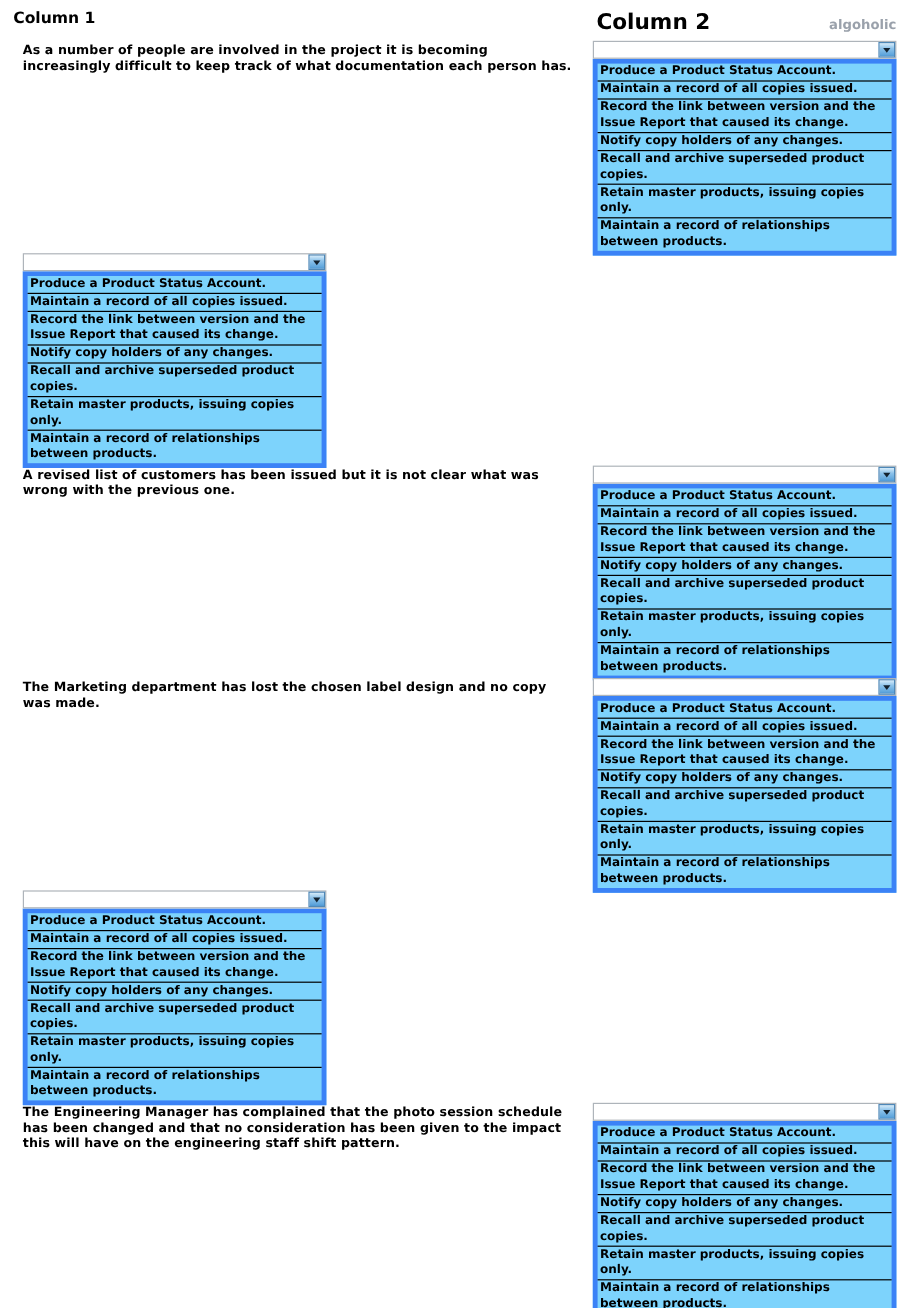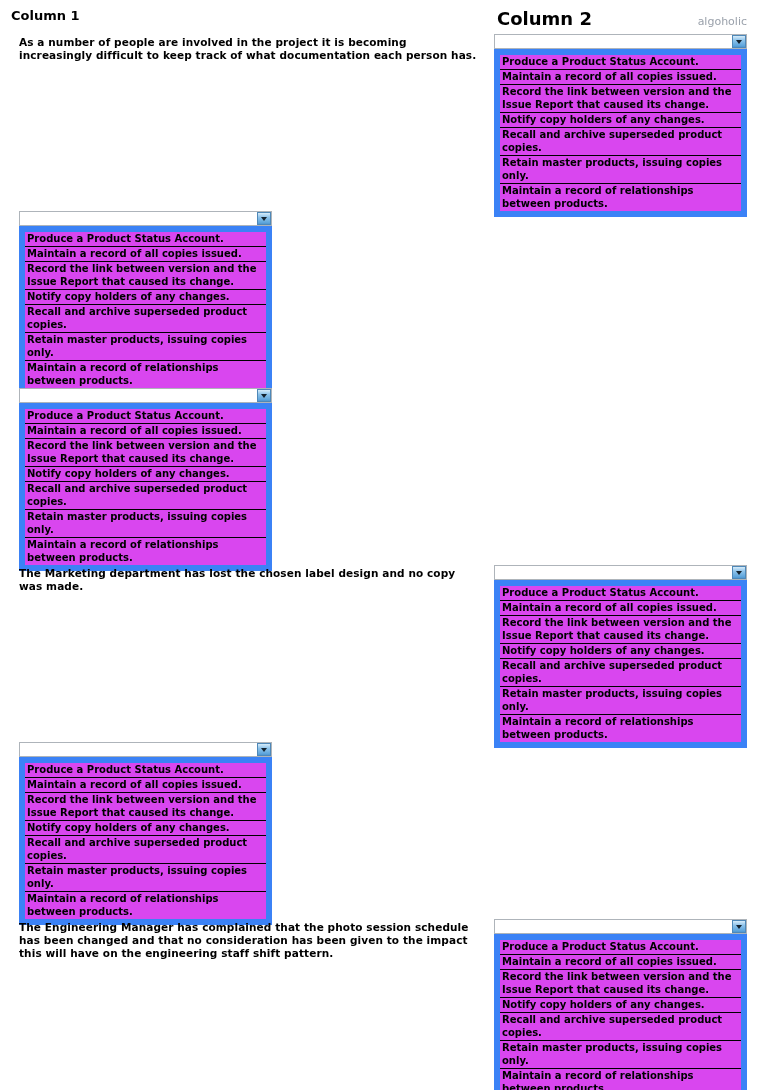--- a/index.html
+++ b/index.html
@@ -18,21 +18,21 @@
   .col1-header {
     flex: 1 1 auto;
     font-size: 13px; font-weight: bold;
     padding-left: 4px;
   }
   .right-header {
     width: 253px; flex: 0 0 253px;
     display: flex; justify-content: space-between; align-items: baseline;
   }
   .col2-header { font-size: 18px; font-weight: bold; padding-left: 3px; }
-  .watermark { font-size: 11px; color: #9aa1ab; font-weight: normal; }
+  .watermark { font-size: 11px; color: #9aa1ab; font-weight: bold; }
 
   
   .row { display: flex; height: 177px; align-items: flex-start; margin-left: 12px; }
   .question {
     flex: 1 1 auto;
     padding: 2px 14px 0 0;
     font-size: 10.5px; font-weight: bold; line-height: 13px;
     letter-spacing: 0.1px;
   }
   .widget { width: 253px; flex: 0 0 253px; }
@@ -60,22 +60,22 @@
   }
   .combo-arrow {
     width: 0; height: 0;
     border-left: 3px solid transparent;
     border-right: 3px solid transparent;
     border-top: 4px solid #13222f;
   }
 
   
   .options-list {
-    border: 6px solid #3b82f6;
-    background: #d946ef;
+    border: 4px solid #3b82f6;
+    background: #7dd3fc;
     width: 253px;
   }
   .option {
     font-size: 10px; font-weight: bold; line-height: 13px;
     padding: 0 2px 1px 2px;
     border-top: 1px solid #000;
     cursor: default;
   }
   .option:first-child { border-top: none; }
 </style>
@@ -126,20 +126,21 @@
             <div class="option">Record the link between version and the Issue Report that caused its change.</div>
             <div class="option">Notify copy holders of any changes.</div>
             <div class="option">Recall and archive superseded product copies.</div>
             <div class="option">Retain master products, issuing copies only.</div>
             <div class="option">Maintain a record of relationships between products.</div>
           </div>
     </div>
   </div>
 
   <div class="row">
+    <div class="question">A revised list of customers has been issued but it is not clear what was wrong with the previous one.</div>
     <div class="widget">
       <div class="combobox">
         <span class="combo-value"></span>
         <span class="combo-button">
           <span class="combo-arrow"></span>
         </span>
       </div>
       <div class="options-list">
             <div class="option">Produce a Product Status Account.</div>
             <div class="option">Maintain a record of all copies issued.</div>

